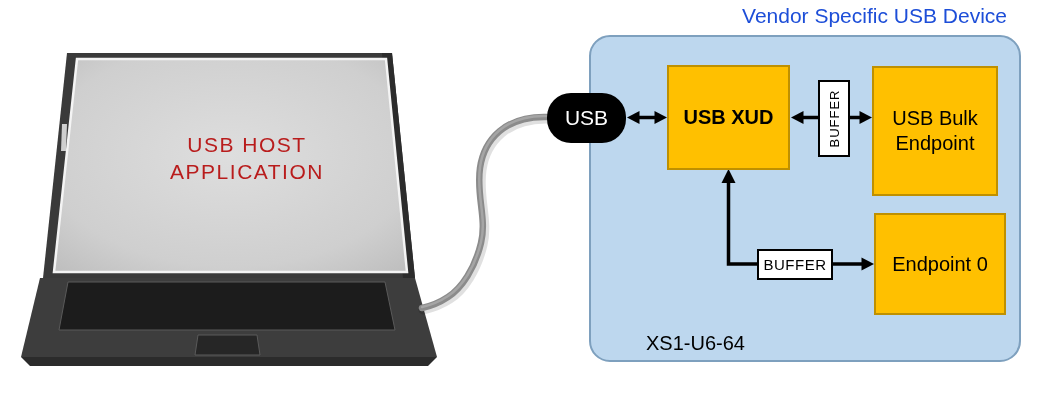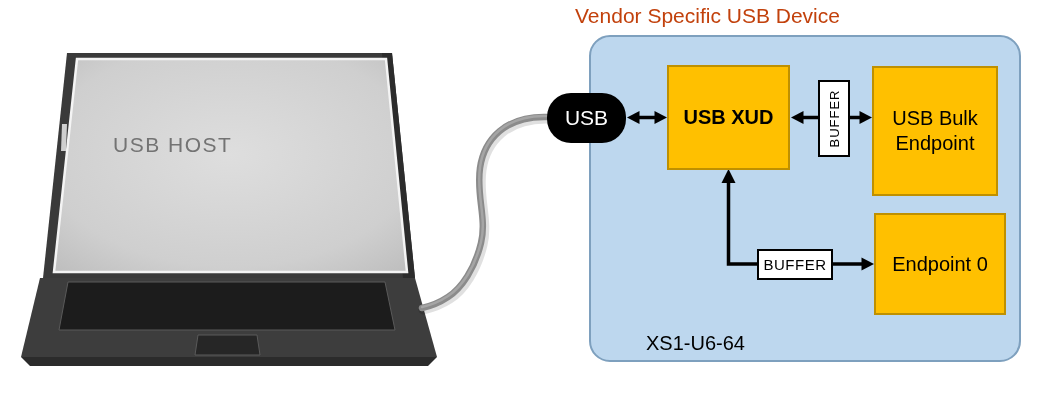--- a/index.html
+++ b/index.html
@@ -7,22 +7,22 @@
     position:relative;width:1064px;height:419px;background:#ffffff;overflow:hidden;
     font-family:"Liberation Sans", sans-serif;color:#000;
   }
   
   .device-box{
     position:absolute;left:589px;top:35px;width:432px;height:327px;
     background:#BDD7EE;border:2px solid #7EA0BE;border-radius:21px;
     box-sizing:border-box;z-index:1;
   }
   .device-title{
-    position:absolute;left:575px;top:2px;width:432px;text-align:left;
-    font-size:21px;line-height:28px;color:#c2410c;z-index:1;white-space:nowrap;
+    position:absolute;left:575px;top:2px;width:432px;text-align:right;
+    font-size:21px;line-height:28px;color:#1d4ed8;z-index:1;white-space:nowrap;
   }
   .chip-name{
     position:absolute;left:598px;top:331px;font-size:20px;line-height:24px;z-index:2;margin-left:48px;
   }
   
   .block{
     position:absolute;background:#FFC000;border:2px solid #BF9000;box-sizing:border-box;
     display:flex;align-items:center;justify-content:center;text-align:center;
     font-size:20px;line-height:1.25;z-index:3;
   }
@@ -40,22 +40,22 @@
   }
   .buffer-h{left:757px;top:249px;width:76px;height:31px;font-size:15px;letter-spacing:.5px;}
   
   .usb-plug{
     position:absolute;left:547px;top:93px;width:79px;height:50px;background:#000000;
     border-radius:24px;display:flex;align-items:center;justify-content:center;
     color:#FFFFFF;font-size:21px;z-index:3;
   }
   
   .screen-label{
-    position:absolute;left:113px;top:131px;width:252px;text-align:left;
-    font-size:21px;line-height:27px;letter-spacing:1.5px;color:#737373;z-index:3;
+    position:absolute;left:121px;top:131px;width:252px;text-align:center;
+    font-size:21px;line-height:27px;letter-spacing:1.5px;color:#b91c1c;z-index:3;
   }
   .screen-label span{display:block;}
   
   .overlay{position:absolute;left:0;top:0;z-index:2;pointer-events:none;}
 </style>
 </head>
 <body>
 
 <div class="canvas">
 
@@ -114,20 +114,21 @@
 
       <g>
         <line x1="833" y1="264" x2="863" y2="264" stroke-width="3.5"></line>
         <polygon points="874,264 861.5,257.5 861.5,270.5" stroke="none"></polygon>
       </g>
     </g>
   </svg>
 
   <div class="screen-label">
     <span>USB HOST</span>
+    <span>APPLICATION</span>
   </div>
 
   <div class="usb-plug">
     <span>USB</span>
   </div>
 
   <div class="block block-xud">
     <span>USB XUD</span>
   </div>
   <div class="block block-bulk">

